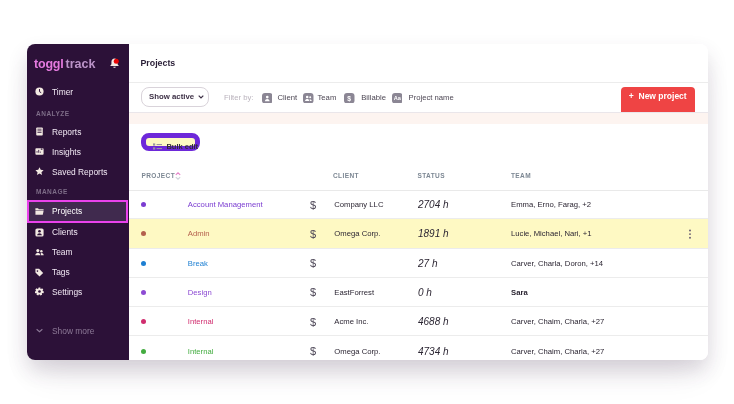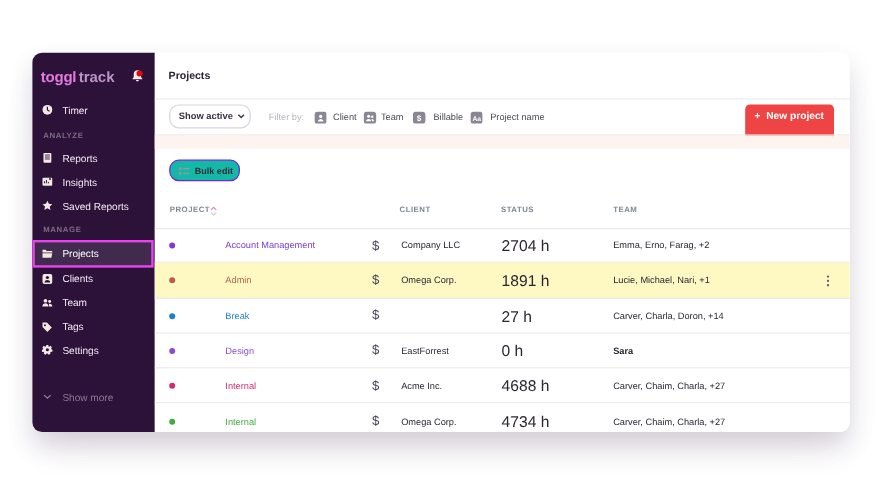--- a/index.html
+++ b/index.html
@@ -28,33 +28,33 @@
 
 .showactive { position:absolute; left:12px; top:42.7px; width:68px; height:20.3px; border:1px solid #d9d3da; border-radius:8px;
   background:#fff; font-size:7.8px; font-weight:bold; color:#3c2f45; line-height:18.3px; text-align:left; padding-left:7px; white-space:nowrap; }
 .filterby { position:absolute; left:95px; top:48.6px; font-size:7.7px; line-height:9px; color:#bab3bd; }
 .fico { position:absolute; top:48.7px; width:10.5px; height:10.5px; }
 .flab { position:absolute; top:48.6px; font-size:7.7px; line-height:9px; color:#4d4754; white-space:nowrap; }
 .filtline { position:absolute; left:0; top:68px; width:579px; height:1px; background:#eae6ea; }
 .peach { position:absolute; left:0; top:69px; width:579px; height:10.5px; background:#fdf4f0; }
 
 
-.bulkedit { position:absolute; left:12.4px; top:89.2px; width:59px; height:18.2px; border:1px solid #6d28d9; border-radius:8px; background:#14b8a6; }
+.bulkedit { position:absolute; left:12.4px; top:89.2px; width:59px; height:18.2px; border:5px solid #6d28d9; border-radius:8px; background:#fef9c3; }
 .bulkedit .tx { position:absolute; left:20px; top:4.6px; font-size:7.5px; line-height:8px; font-weight:bold; color:#322b39; white-space:nowrap; }
 
 .th { position:absolute; font-size:6.5px; line-height:7.5px; font-weight:bold; letter-spacing:0.4px; color:#7c8793; top:128px; }
 .thline { position:absolute; left:0; top:145.5px; width:579px; height:1px; background:#e9e9e9; }
 
 .row { position:absolute; left:0; width:579px; height:29.3px; border-bottom:1px solid #ececec; }
 .row.hl { background:#fef9c3; }
 .row .dot { position:absolute; left:12.2px; top:12px; width:5px; height:5px; border-radius:50%; }
 .row .pn { position:absolute; left:22.8px; top:10px; font-size:7.7px; line-height:9px; white-space:nowrap;margin-left:36px; }
 .row .usd { position:absolute; left:181px; top:8.5px; font-size:11px; line-height:13px; color:#4a4454; }
 .row .cl { position:absolute; left:205.3px; top:10px; font-size:7.7px; line-height:9px; color:#2b2532; white-space:nowrap; }
-.row .st { position:absolute; left:289px; top:10px; font-size:13px; line-height:9px; color:#2b2532; white-space:nowrap; }
+.row .st { position:absolute; left:289px; top:10px; font-size:10px; line-height:9px; color:#2b2532; white-space:nowrap;font-style:italic; }
 .row .tm { position:absolute; left:382px; top:10px; font-size:7.7px; line-height:9px; color:#2b2532; white-space:nowrap; }
 </style>
 </head>
 <body>
 <div class="card">
   <div class="sidebar">
     <div class="logo">toggl<span class="trk">track</span></div>
     <svg class="bell" viewBox="0 0 14 14">
         <path fill="#f4ece4" d="M7 1.6c-2 0-3.3 1.5-3.3 3.5v2.6L2.6 9.2v0.6h8.8V9.2l-1.1-1.5V5.1c0-2-1.3-3.5-3.3-3.5z"></path>
         <path fill="#f4ece4" d="M5.7 10.4a1.3 1.3 0 0 0 2.6 0z"></path>

